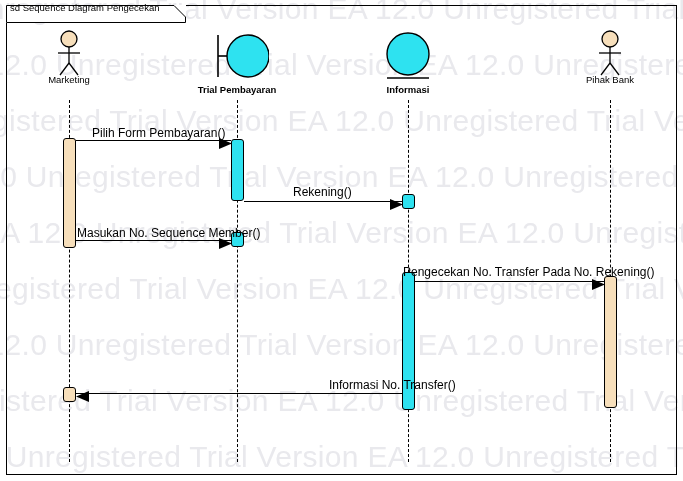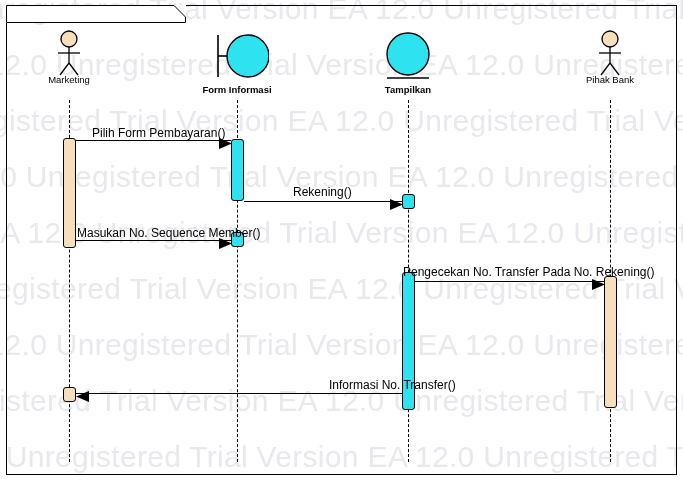--- a/index.html
+++ b/index.html
@@ -126,44 +126,45 @@
       <div class="wm-row" style="top: 384px; left: -200px;">EA 12.0 Unregistered Trial Version   EA 12.0 Unregistered Trial Version   EA 12.0 Unregistered Trial Version</div>
       <div class="wm-row" style="top: 440px; left: -110px;">EA 12.0 Unregistered Trial Version   EA 12.0 Unregistered Trial Version   EA 12.0 Unregistered Trial Version</div>
     </div>
 
   <div class="frame"></div>
   <div class="frame-tab">
     <svg width="180" height="18" viewBox="0 0 180 18">
       <path d="M0.5 0.5 L168 0.5 L179.5 12 L179.5 17.5 L0.5 17.5 Z" fill="#ffffff" stroke="#000000" stroke-width="1"></path>
     </svg>
   </div>
+  <div class="frame-tab-label">sd Sequence Diagram Pengecekan</div>
 
   <div id="layer-lifelines">
       <div class="lifeline-line" style="left: 69px; top: 100px; height: 362px;"></div>
       <div class="node-shape" style="left: 49px; top: 30px;"><svg width="40" height="48" viewBox="0 0 40 48">
           <circle cx="20" cy="9" r="8" fill="#f7dfbb" stroke="#000" stroke-width="1.3"></circle>
           <line x1="20" y1="17" x2="20" y2="33" stroke="#000" stroke-width="1.3"></line>
           <line x1="9" y1="23" x2="31" y2="23" stroke="#000" stroke-width="1.3"></line>
           <line x1="20" y1="33" x2="11" y2="45" stroke="#000" stroke-width="1.3"></line>
           <line x1="20" y1="33" x2="29" y2="45" stroke="#000" stroke-width="1.3"></line>
         </svg></div>
       <div class="ll-label" style="left: -21px; top: 74px; width: 180px;">Marketing</div>
       <div class="lifeline-line" style="left: 237px; top: 100px; height: 362px;"></div>
       <div class="node-shape" style="left: 205px; top: 30px;"><svg width="64" height="52" viewBox="0 0 64 52">
           <line x1="13" y1="5" x2="13" y2="47" stroke="#000" stroke-width="1.6"></line>
           <line x1="13" y1="26" x2="24" y2="26" stroke="#000" stroke-width="1.6"></line>
           <circle cx="43" cy="26" r="21" fill="#2ee2f0" stroke="#000" stroke-width="1.4"></circle>
         </svg></div>
-      <div class="ll-label bold" style="left: 147px; top: 84px; width: 180px;">Form Informasi</div>
+      <div class="ll-label bold" style="left: 147px; top: 84px; width: 180px;">Trial Pembayaran</div>
       <div class="lifeline-line" style="left: 408px; top: 100px; height: 362px;"></div>
       <div class="node-shape" style="left: 382px; top: 30px;"><svg width="52" height="56" viewBox="0 0 52 56">
           <circle cx="26" cy="24" r="21" fill="#2ee2f0" stroke="#000" stroke-width="1.4"></circle>
           <line x1="5" y1="48" x2="47" y2="48" stroke="#000" stroke-width="1.6"></line>
         </svg></div>
-      <div class="ll-label bold" style="left: 318px; top: 84px; width: 180px;">Tampilkan</div>
+      <div class="ll-label bold" style="left: 318px; top: 84px; width: 180px;">Informasi</div>
       <div class="lifeline-line" style="left: 610px; top: 100px; height: 362px;"></div>
       <div class="node-shape" style="left: 590px; top: 30px;"><svg width="40" height="48" viewBox="0 0 40 48">
           <circle cx="20" cy="9" r="8" fill="#f7dfbb" stroke="#000" stroke-width="1.3"></circle>
           <line x1="20" y1="17" x2="20" y2="33" stroke="#000" stroke-width="1.3"></line>
           <line x1="9" y1="23" x2="31" y2="23" stroke="#000" stroke-width="1.3"></line>
           <line x1="20" y1="33" x2="11" y2="45" stroke="#000" stroke-width="1.3"></line>
           <line x1="20" y1="33" x2="29" y2="45" stroke="#000" stroke-width="1.3"></line>
         </svg></div>
       <div class="ll-label" style="left: 520px; top: 74px; width: 180px;">Pihak Bank</div>
     </div>

